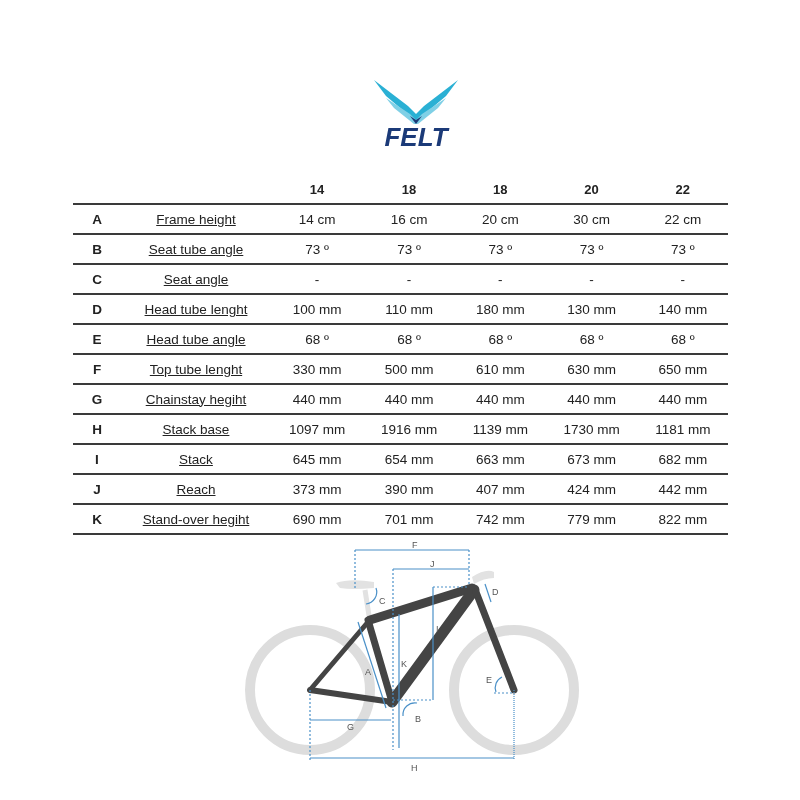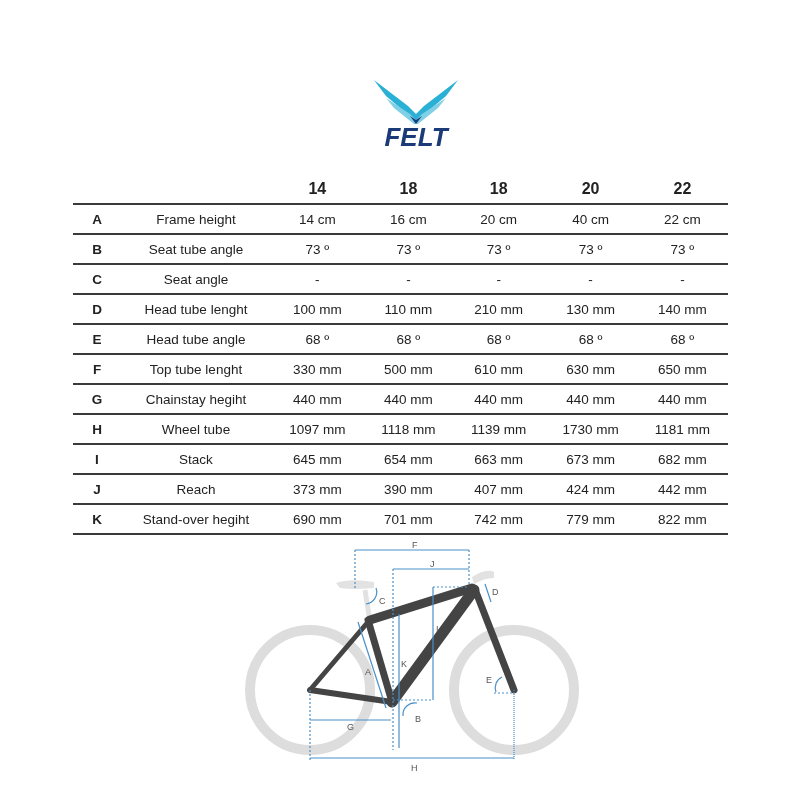--- a/index.html
+++ b/index.html
@@ -1,24 +1,24 @@
 <!DOCTYPE html>
 <html><head>
 <meta charset="utf-8">
 <style>
   html, body { margin: 0; padding: 0; background: #ffffff; }
   body { width: 800px; height: 800px; position: relative; overflow: hidden;
          font-family: "Liberation Sans", "DejaVu Sans", sans-serif; color: #222; }
   .logo { position: absolute; left: 346px; top: 72px; width: 140px; height: 80px; }
   .tbl { position: absolute; left: 73px; top: 175px; width: 655px; border-collapse: collapse; font-size: 13.5px; }
-  .tbl th { font-weight: bold; height: 28px; padding: 0; text-align: center; font-size: 16px; }
+  .tbl th { font-weight: bold; height: 28px; padding: 0; text-align: center; font-size: 13px; }
   .tbl td { height: 28px; padding: 0; text-align: center; border-top: 2px solid #3a3a3a; }
   .tbl tr:last-child td { border-bottom: 2px solid #3a3a3a; }
   .tbl td.letter { font-weight: bold; width: 48px; }
-  .tbl td.name { width: 150px; }
+  .tbl td.name { width: 150px; text-decoration: underline; }
   .diagram { position: absolute; left: 240px; top: 530px; width: 340px; height: 250px; }
 </style>
 </head>
 <body>
 
 <div class="logo">
   <svg width="140" height="80" viewBox="0 0 140 80">
     <polygon points="28,8 62,34 70,42 78,34 112,8 100,24 74,46 70,50 66,46 40,24" fill="#2ab0d4"></polygon>
     <polygon points="40,26 64,42 70,48 76,42 100,26 92,36 72,52 68,52 48,36" fill="#7fd0e6"></polygon>
     <polygon points="64,44 70,52 76,44 70,48" fill="#1b3a78"></polygon>
@@ -38,21 +38,21 @@
       <th>22</th>
     </tr>
   </thead>
   <tbody>
     <tr>
       <td class="letter">A</td>
       <td class="name">Frame height</td>
       <td>14 cm</td>
       <td>16 cm</td>
       <td>20 cm</td>
-      <td>40 cm</td>
+      <td>30 cm</td>
       <td>22 cm</td>
     </tr>
     <tr>
       <td class="letter">B</td>
       <td class="name">Seat tube angle</td>
       <td>73 º</td>
       <td>73 º</td>
       <td>73 º</td>
       <td>73 º</td>
       <td>73 º</td>
@@ -64,21 +64,21 @@
       <td>-</td>
       <td>-</td>
       <td>-</td>
       <td>-</td>
     </tr>
     <tr>
       <td class="letter">D</td>
       <td class="name">Head tube lenght</td>
       <td>100 mm</td>
       <td>110 mm</td>
-      <td>210 mm</td>
+      <td>180 mm</td>
       <td>130 mm</td>
       <td>140 mm</td>
     </tr>
     <tr>
       <td class="letter">E</td>
       <td class="name">Head tube angle</td>
       <td>68 º</td>
       <td>68 º</td>
       <td>68 º</td>
       <td>68 º</td>
@@ -97,23 +97,23 @@
       <td class="letter">G</td>
       <td class="name">Chainstay hegiht</td>
       <td>440 mm</td>
       <td>440 mm</td>
       <td>440 mm</td>
       <td>440 mm</td>
       <td>440 mm</td>
     </tr>
     <tr>
       <td class="letter">H</td>
-      <td class="name">Wheel tube</td>
+      <td class="name">Stack base</td>
       <td>1097 mm</td>
-      <td>1118 mm</td>
+      <td>1916 mm</td>
       <td>1139 mm</td>
       <td>1730 mm</td>
       <td>1181 mm</td>
     </tr>
     <tr>
       <td class="letter">I</td>
       <td class="name">Stack</td>
       <td>645 mm</td>
       <td>654 mm</td>
       <td>663 mm</td>

